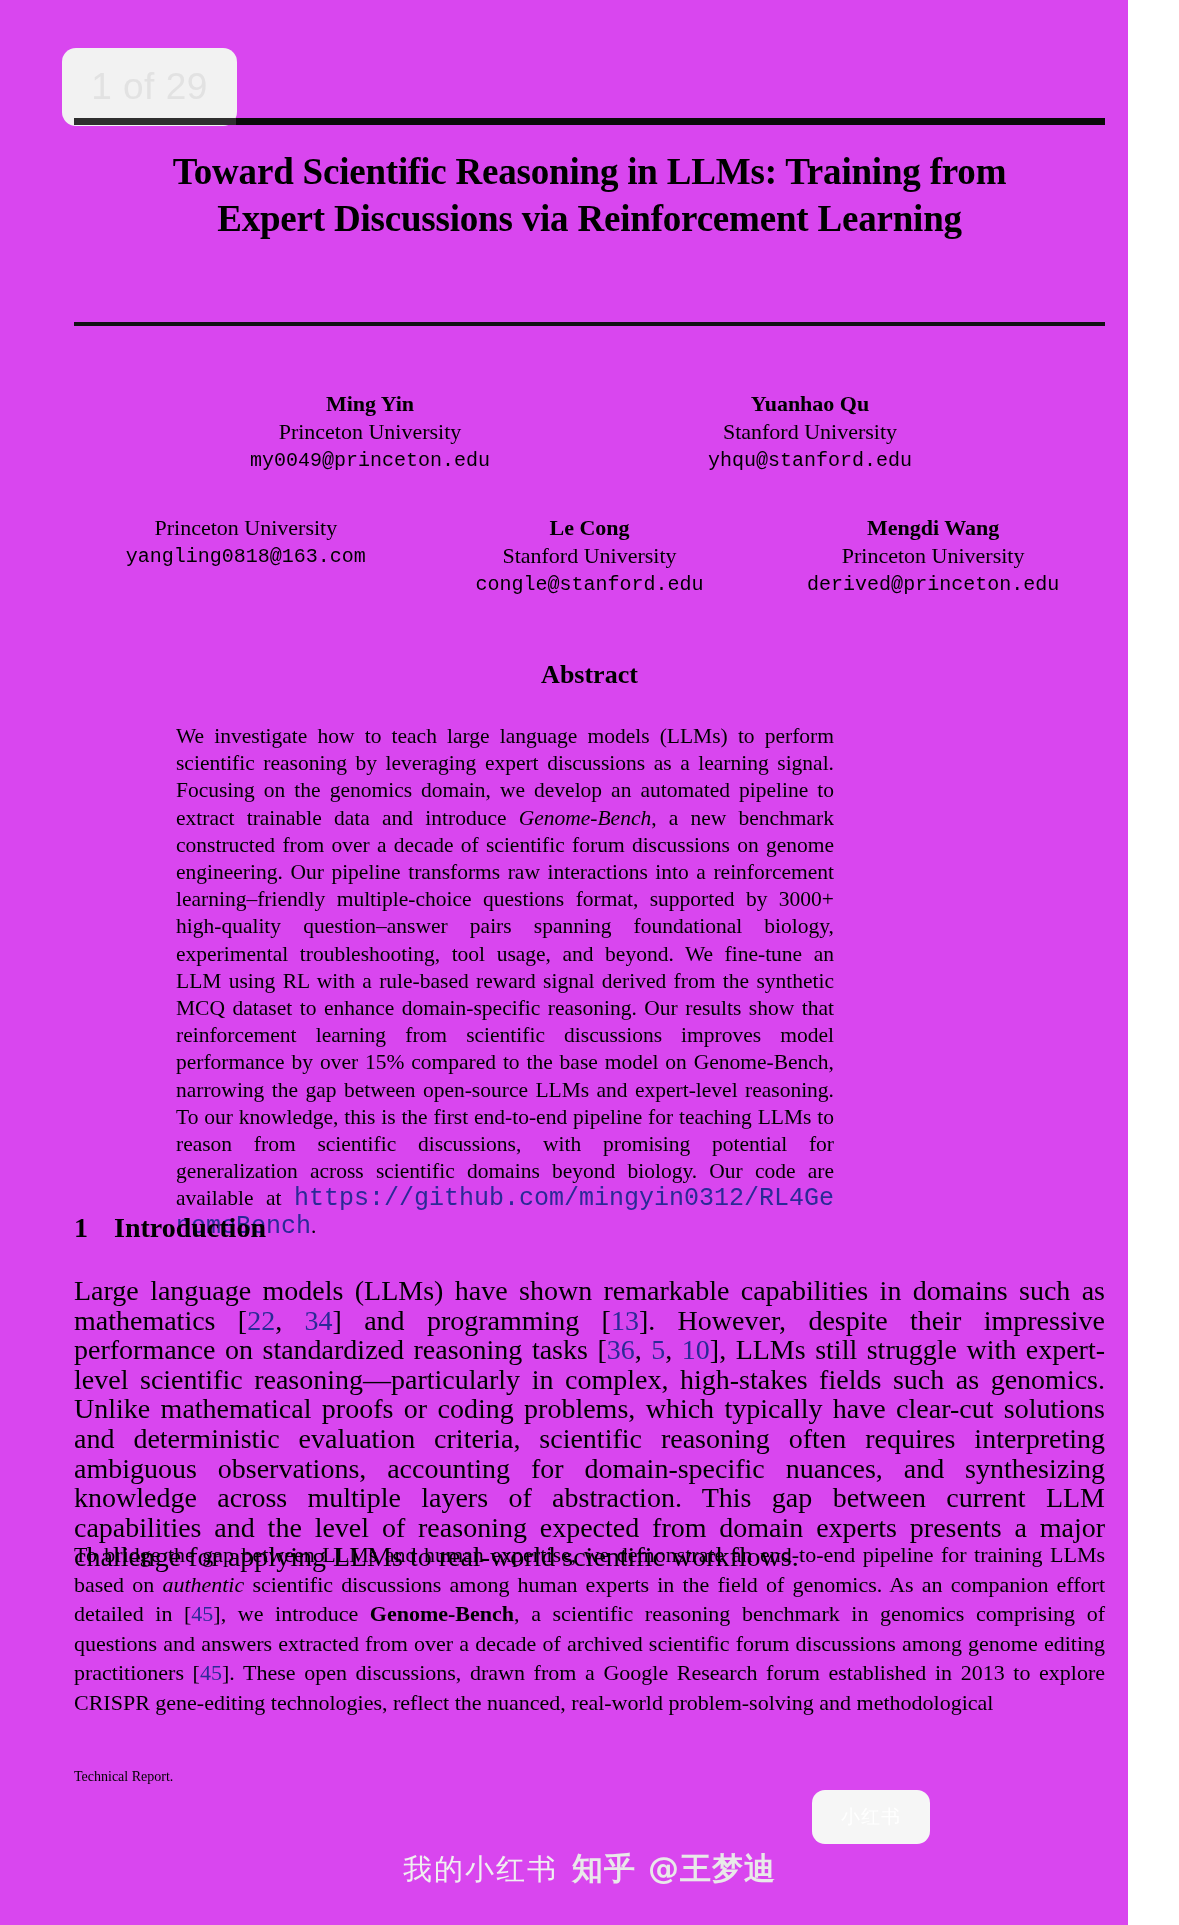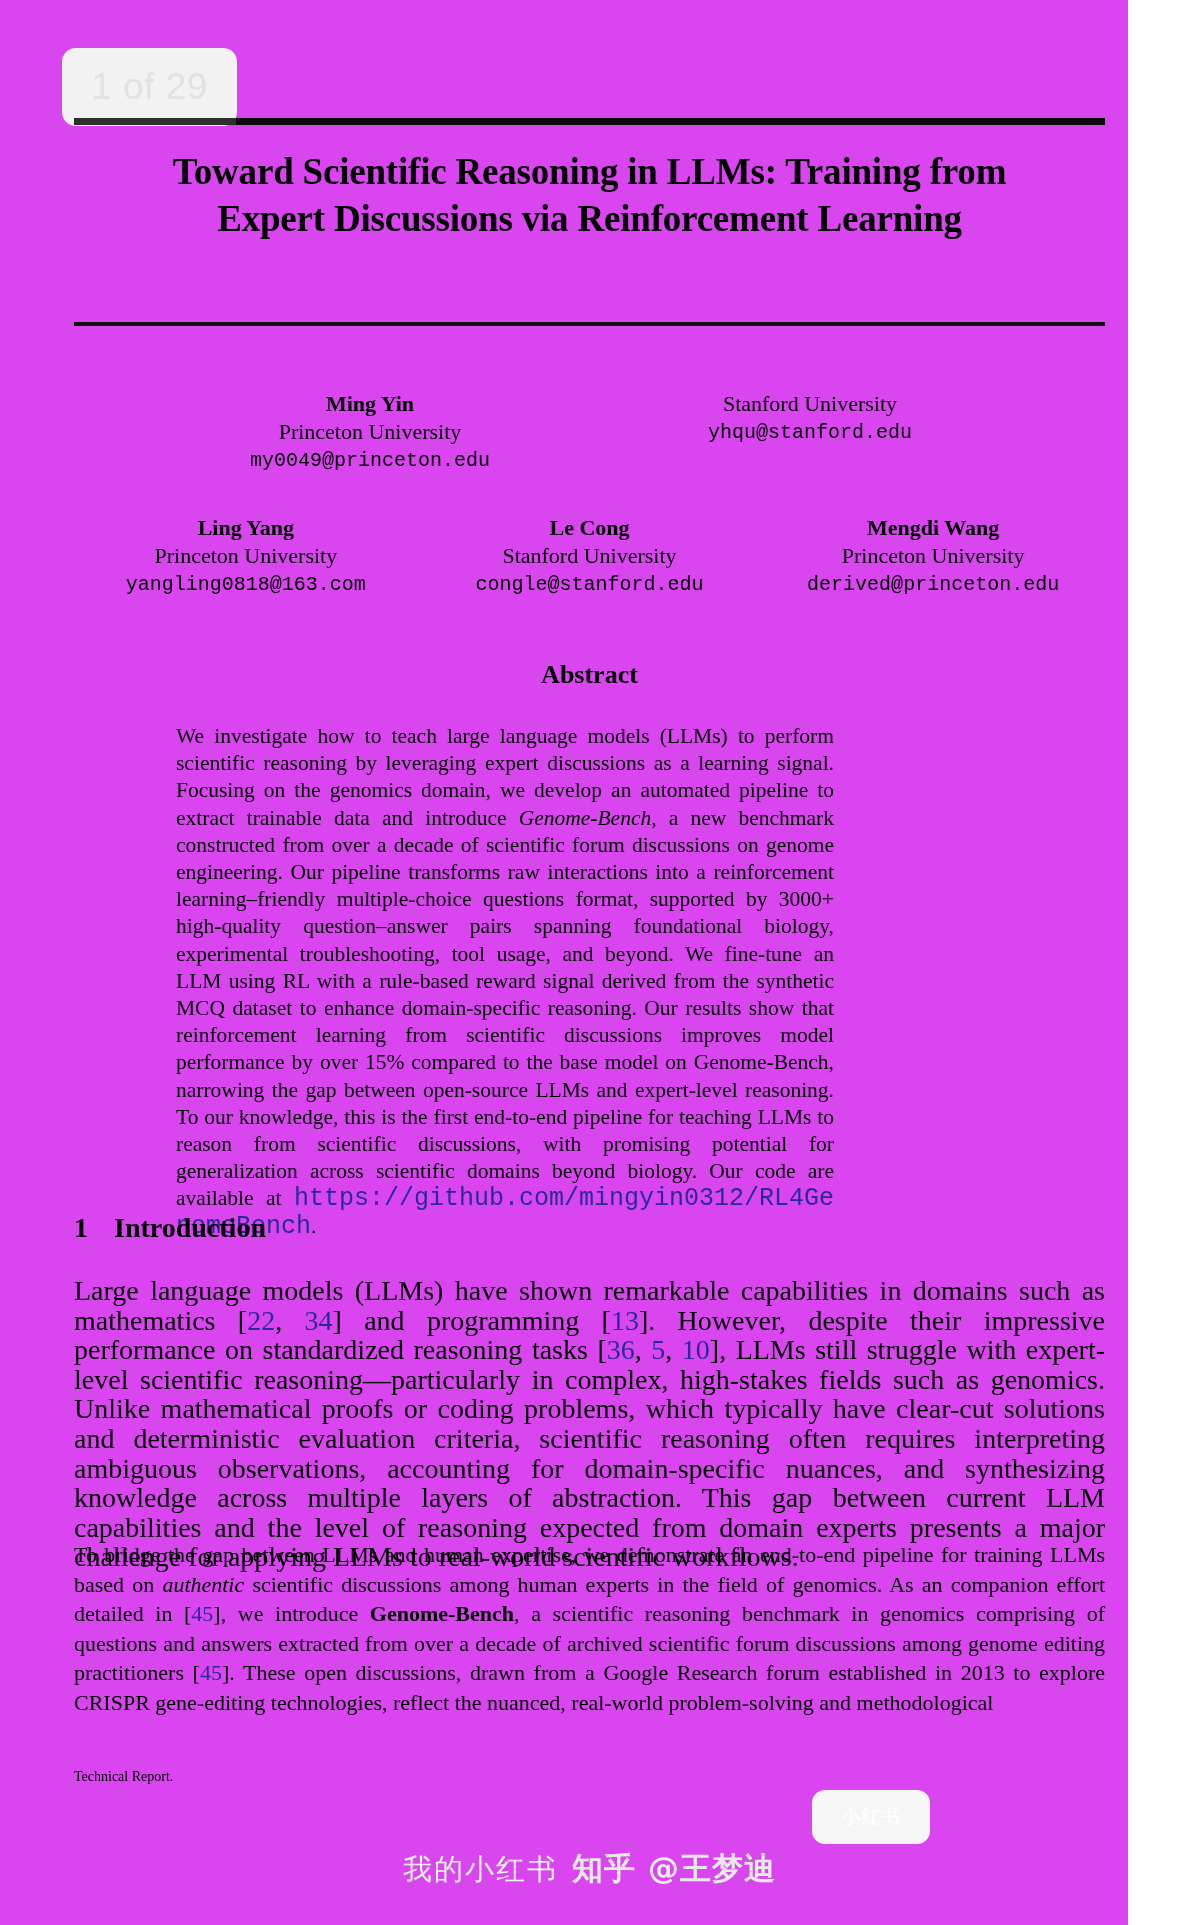--- a/index.html
+++ b/index.html
@@ -262,28 +262,28 @@
 
     <div class="rule-under-title"></div>
 
     <div id="authors-row-1">
       <div class="author">
         <div class="name">Ming Yin</div>
         <div class="affil">Princeton University</div>
         <div class="email">my0049@princeton.edu</div>
       </div>
       <div class="author">
+        <div class="name">Yuanhao Qu</div>
         <div class="affil">Stanford University</div>
         <div class="email">yhqu@stanford.edu</div>
       </div>
     </div>
 
     <div id="authors-row-2">
       <div class="author">
-        <div class="name">Ling Yang</div>
         <div class="affil">Princeton University</div>
         <div class="email">yangling0818@163.com</div>
       </div>
       <div class="author">
         <div class="name">Le Cong</div>
         <div class="affil">Stanford University</div>
         <div class="email">congle@stanford.edu</div>
       </div>
       <div class="author">
         <div class="name">Mengdi Wang</div>

